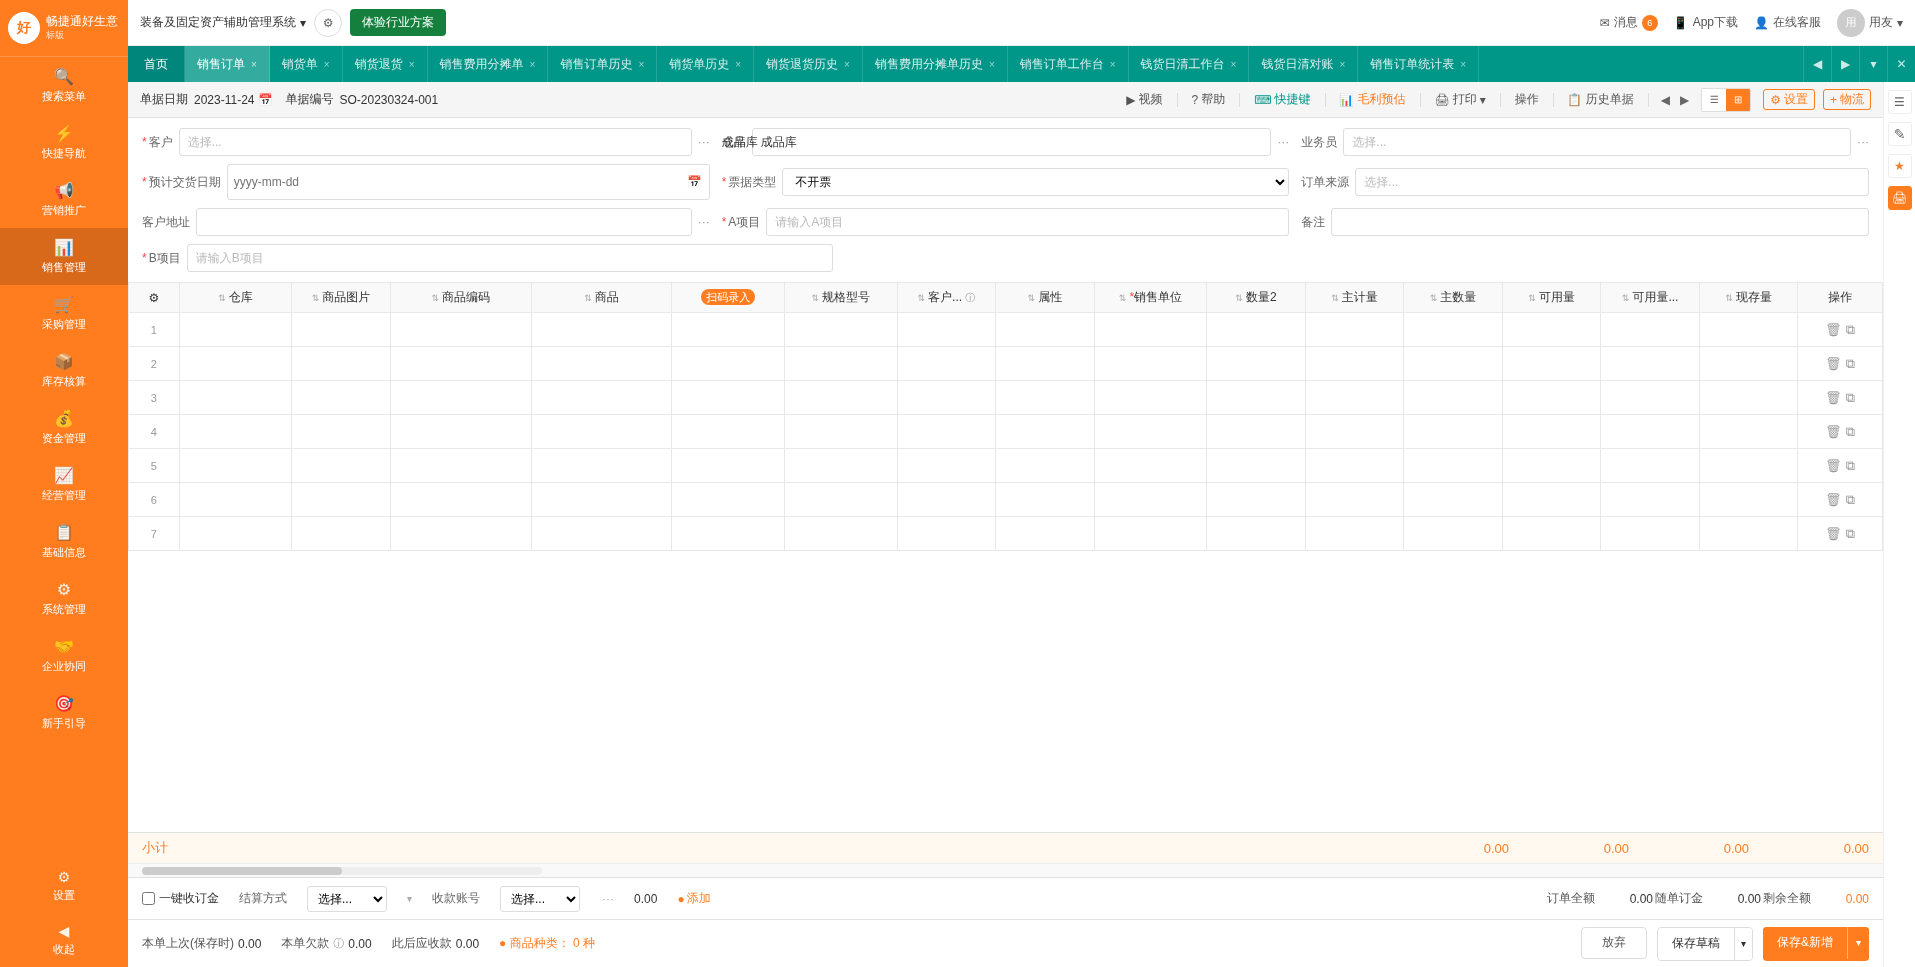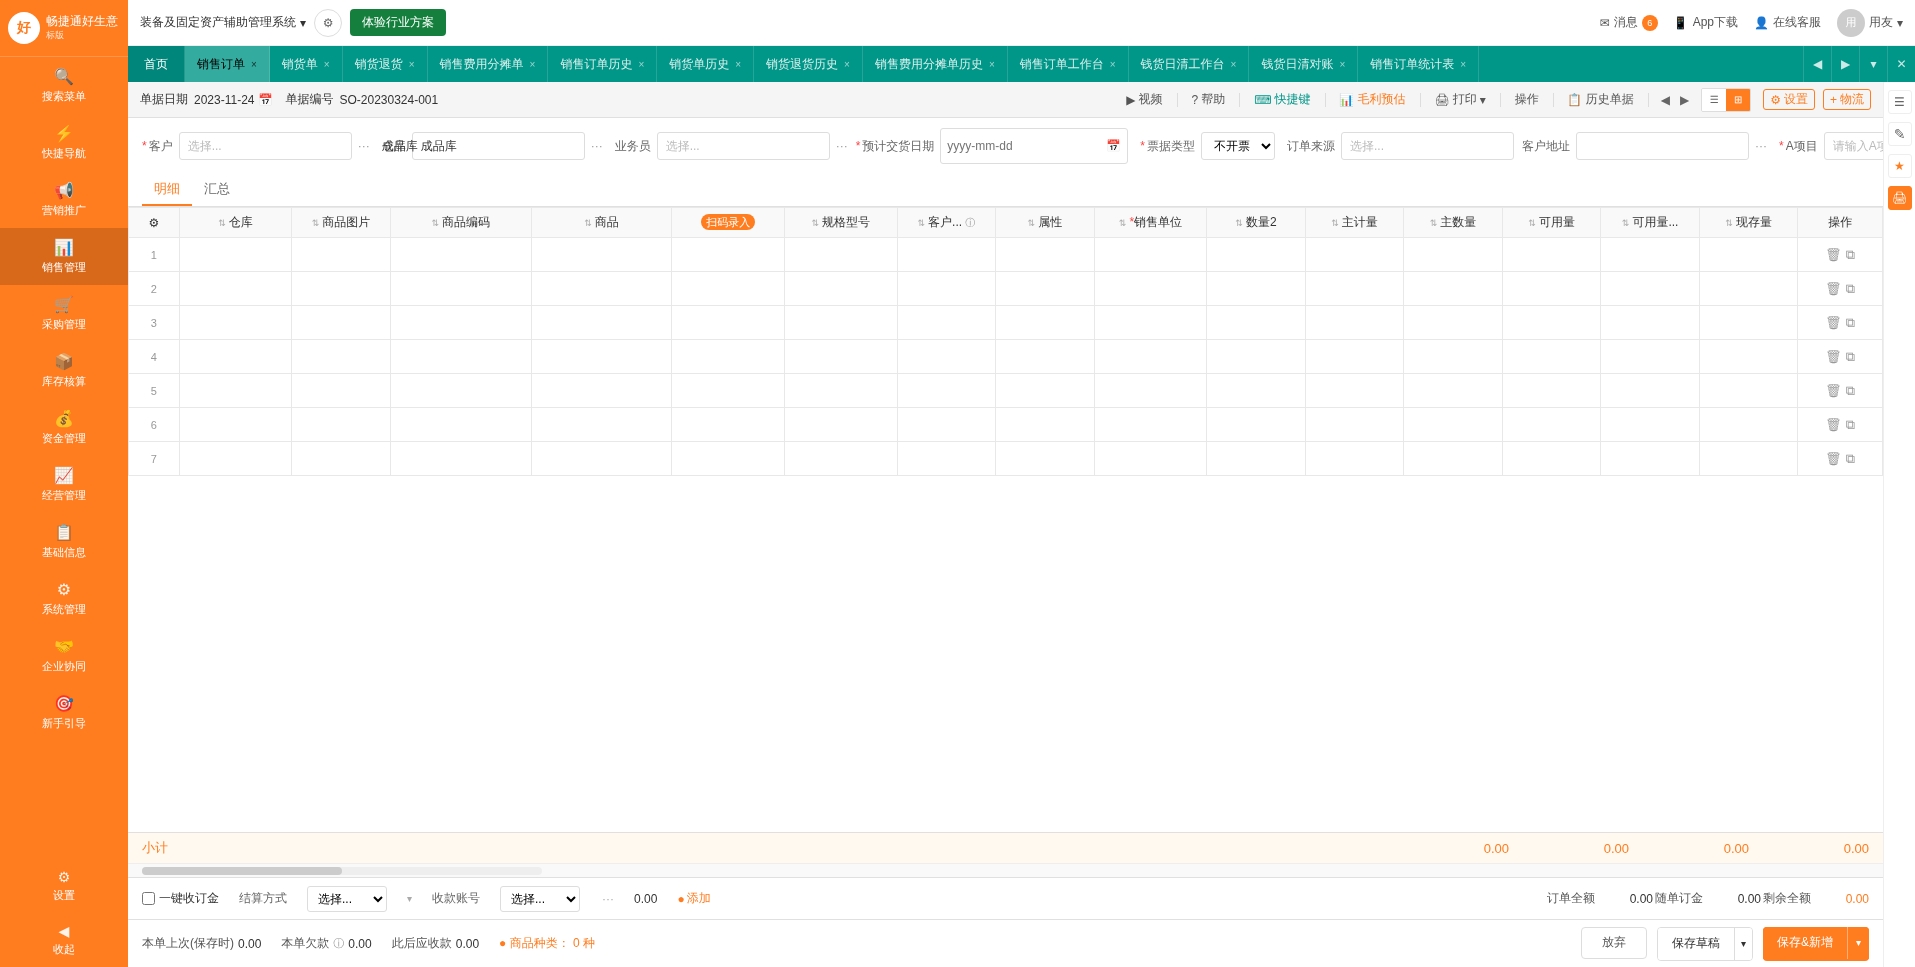--- a/index.html
+++ b/index.html
@@ -30,21 +30,21 @@
     .topbar-settings-btn { width: 28px; height: 28px; border-radius: 50%; border: 1px solid #ddd; display: flex; align-items: center; justify-content: center; cursor: pointer; color: #666; }
     .topbar-industry-btn { background: #15803d; color: #fff; border: none; padding: 5px 12px; border-radius: 4px; cursor: pointer; font-size: 12px; }
     .topbar-right { margin-left: auto; display: flex; align-items: center; gap: 16px; }
     .topbar-right-item { display: flex; align-items: center; gap: 4px; color: #555; cursor: pointer; font-size: 12px; }
     .topbar-badge { background: #ff7c1f; color: #fff; border-radius: 50%; width: 16px; height: 16px; display: flex; align-items: center; justify-content: center; font-size: 9px; }
     .topbar-avatar { width: 28px; height: 28px; background: #ccc; border-radius: 50%; display: flex; align-items: center; justify-content: center; color: #fff; font-size: 11px; }
 
     
     .tabbar { height: 36px; background: #009688; display: flex; align-items: center; overflow: hidden; flex-shrink: 0; }
     .tab-item { padding: 0 12px; height: 100%; display: flex; align-items: center; gap: 4px; color: rgba(255,255,255,0.85); cursor: pointer; white-space: nowrap; border-right: 1px solid rgba(255,255,255,0.15); font-size: 12px; flex-shrink: 0; }
-    .tab-item.active { background: rgba(255,255,255,0.2); color: #000000; }
+    .tab-item.active { background: rgba(255,255,255,0.2); color: #ffffff; }
     .tab-item .close-x { margin-left: 2px; opacity: 0.7; font-size: 10px; }
     .tab-home { padding: 0 16px; height: 100%; display: flex; align-items: center; color: #fff; font-size: 12px; cursor: pointer; background: rgba(0,0,0,0.1); border-right: 1px solid rgba(255,255,255,0.15); }
     .tabbar-nav-btns { display: flex; align-items: center; margin-left: auto; flex-shrink: 0; }
     .tabbar-nav-btn { width: 28px; height: 36px; display: flex; align-items: center; justify-content: center; color: rgba(255,255,255,0.8); cursor: pointer; border-left: 1px solid rgba(255,255,255,0.15); }
 
     
     .content { flex: 1; display: flex; overflow: hidden; }
     .content-main { flex: 1; background: #fff; overflow: auto; padding: 0; display: flex; flex-direction: column; }
 
     
@@ -55,21 +55,21 @@
     .form-toolbar-right { margin-left: auto; display: flex; align-items: center; gap: 8px; }
     .toolbar-btn { display: flex; align-items: center; gap: 3px; color: #555; cursor: pointer; font-size: 12px; padding: 2px 6px; }
     .toolbar-btn.orange { color: #ff7c1f; }
     .toolbar-btn.green { color: #009688; }
     .toolbar-separator { width: 1px; height: 14px; background: #ddd; }
     .view-toggle { display: flex; border: 1px solid #ddd; border-radius: 2px; overflow: hidden; }
     .view-toggle-btn { width: 24px; height: 22px; display: flex; align-items: center; justify-content: center; cursor: pointer; background: #fff; color: #666; font-size: 10px; }
     .view-toggle-btn.active { background: #ff7c1f; color: #fff; }
 
     
-    .form-body { padding: 10px 14px; display: flex; flex-direction: row; gap: 8px; flex-shrink: 0; }
+    .form-body { padding: 10px 14px; display: flex; flex-direction: column; gap: 8px; flex-shrink: 0; }
     .form-row { display: flex; align-items: center; gap: 12px; }
     .form-field { display: flex; align-items: center; gap: 6px; flex: 1; }
     .form-field-label { color: #666; font-size: 12px; white-space: nowrap; }
     .form-field-label.required::before { content: '*'; color: #ff4444; margin-right: 2px; }
     .form-field-input { flex: 1; height: 28px; border: 1px solid #ddd; border-radius: 3px; padding: 0 8px; font-size: 12px; color: #333; background: #fff; }
     .form-field-input::placeholder { color: #bbb; }
     .form-field-select { flex: 1; height: 28px; border: 1px solid #ddd; border-radius: 3px; padding: 0 8px; font-size: 12px; background: #fff; cursor: pointer; }
     .form-field-dots { color: #999; cursor: pointer; }
     .date-input-wrapper { flex: 1; display: flex; align-items: center; border: 1px solid #ddd; border-radius: 3px; height: 36px; padding: 0 6px; gap: 4px; }
     .date-input-wrapper input { flex: 1; border: none; outline: none; font-size: 12px; color: #333; background: transparent; }
@@ -421,24 +421,20 @@
         </div>
 
         <div class="form-row">
           <div class="form-field" style="flex:0.4">
             <span class="form-field-label required">B项目</span>
             <input type="text" class="form-field-input" style="flex: 1 1 0%;" placeholder="请输入B项目">
           </div>
         </div>
       </div>
 
-      <div class="detail-tabs" id="detail-tabs">
-          <div class="detail-tab active">明细</div>
-          <div class="detail-tab">汇总</div>
-        </div>
 
       <div class="table-wrapper">
         <table class="data-table" id="data-table">
             <thead>
               <tr>
                 <th style="width: 36px;"><span>⚙</span></th>
                 <th style="width: 80px;"><span style="color:#aaa;font-size:9px;">⇅</span> <span>仓库</span></th>
                 <th style="width: 70px;"><span style="color:#aaa;font-size:9px;">⇅</span> <span>商品图片</span></th>
                 <th style="width: 100px;"><span style="color:#aaa;font-size:9px;">⇅</span> <span>商品编码</span></th>
                 <th style="width: 100px;"><span style="color:#aaa;font-size:9px;">⇅</span> <span>商品</span></th>

